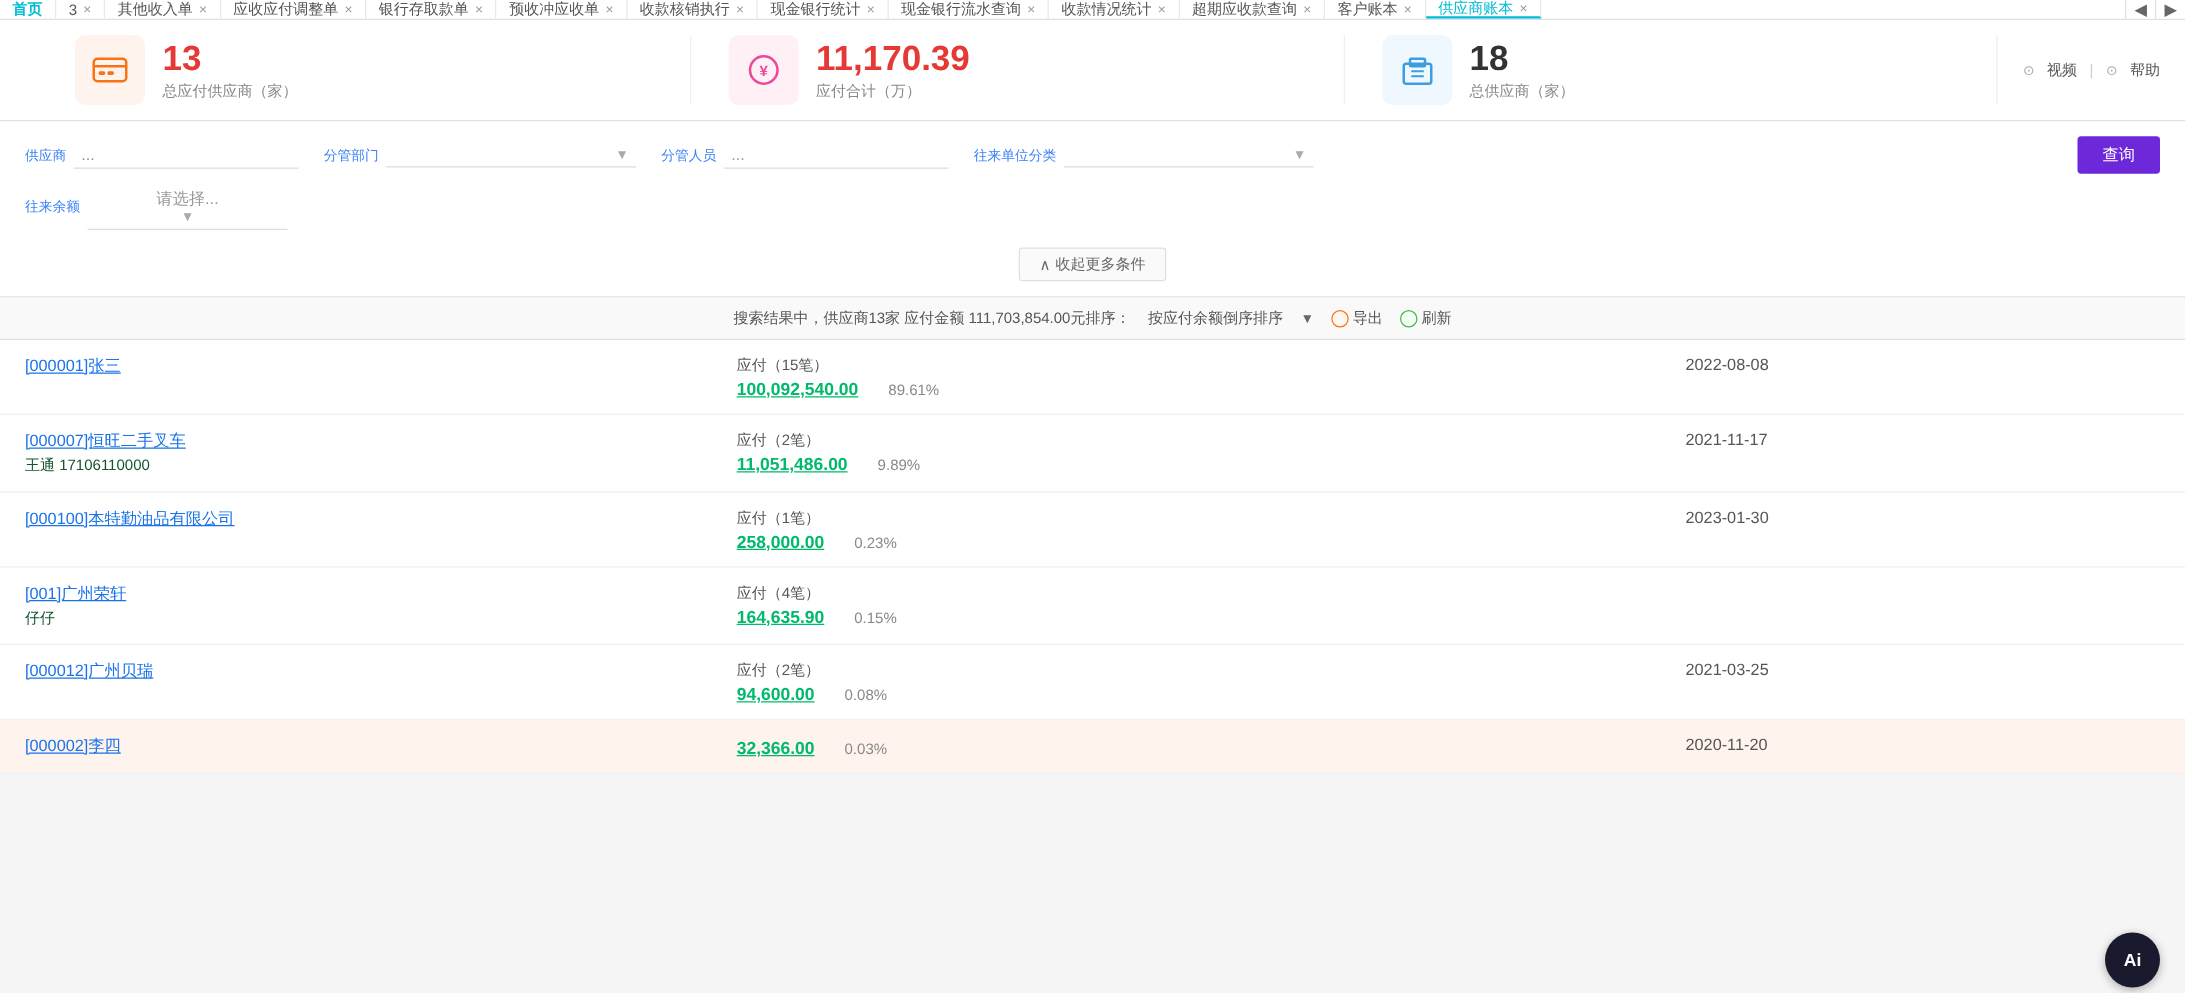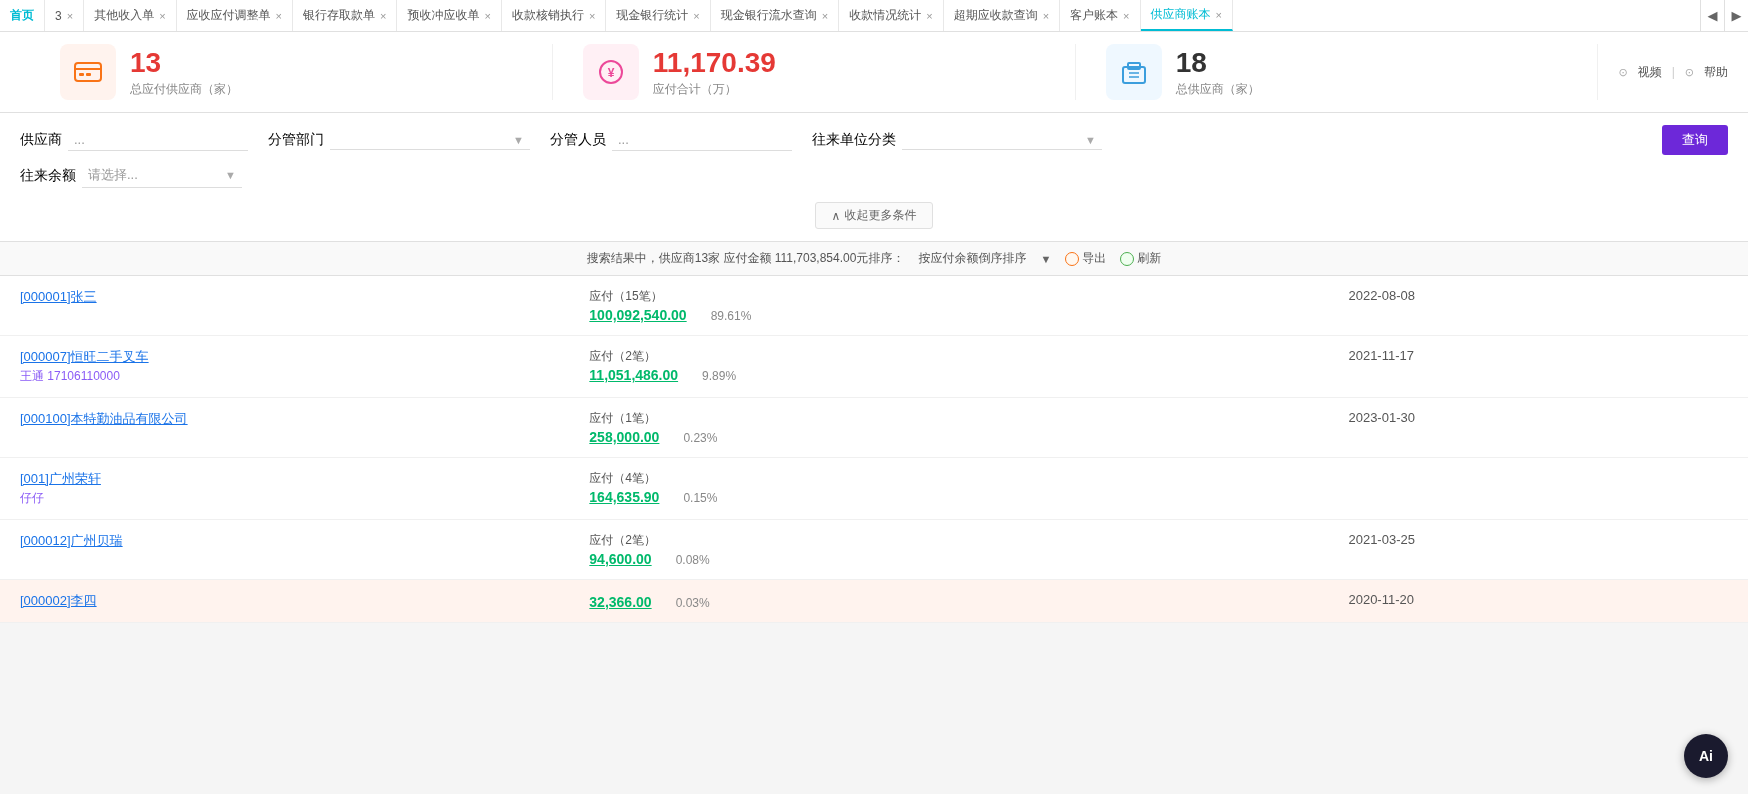--- a/index.html
+++ b/index.html
@@ -4,21 +4,21 @@
   <style>
     * { box-sizing: border-box; margin: 0; padding: 0; }
     body { font-family: 'Microsoft YaHei', Arial, sans-serif; font-size: 13px; background: #f5f5f5; color: #333; }
 
     
     .top-nav {
       display: flex;
       align-items: center;
       background: #fff;
       border-bottom: 1px solid #e0e0e0;
-      height: 32px;
+      height: 16px;
       overflow: hidden;
     }
     .nav-item {
       display: flex;
       align-items: center;
       padding: 0 10px;
       height: 100%;
       white-space: nowrap;
       border-right: 1px solid #e8e8e8;
       cursor: pointer;
@@ -113,22 +113,22 @@
       gap: 20px;
       margin-bottom: 8px;
     }
     .filter-row:last-child { margin-bottom: 0; }
     .filter-item {
       display: flex;
       align-items: center;
       gap: 6px;
     }
     .filter-label {
-      font-size: 14px;
-      color: #000000;
+      font-size: 11px;
+      color: #3b82f6;
       white-space: nowrap;
       text-align: center;
     }
     .filter-select-box {
       display: flex;
       align-items: center;
       border-bottom: 1px solid #ddd;
       padding: 3px 6px;
       width: 180px;
       cursor: pointer;
@@ -225,21 +225,21 @@
     }
     .table-row.highlighted { background: #fff3ee; }
 
     .supplier-name {
       color: #1a73e8;
       text-decoration: underline;
       cursor: pointer;
       font-size: 13px;
     }
     .supplier-contact {
-      color: #8b5cf6;
+      color: #14532d;
       font-size: 12px;
       margin-top: 2px;
     }
     .tx-label { color: #555; font-size: 12px; }
     .tx-amount {
       color: #00b96b;
       font-size: 14px;
       font-weight: bold;
       text-decoration: underline;
       cursor: pointer;
@@ -391,21 +391,21 @@
       <div class="filter-select-box" style="width:200px;">
         <span class="placeholder"></span>
         <span class="arrow">▼</span>
       </div>
     </div>
     <button class="search-btn">查询</button>
   </div>
   <div class="filter-row">
     <div class="filter-item">
       <span class="filter-label">往来余额</span>
-      <div class="filter-select-box" style="width:160px;">
+      <div class="filter-select-box" style="width:160px;flex-direction:column;">
         <span class="placeholder">请选择...</span>
         <span class="arrow">▼</span>
       </div>
     </div>
   </div>
   <div style="display:flex;justify-content:center;margin-top:6px;">
     <div class="collapse-btn">
       <span>∧</span>
       <span>收起更多条件</span>
     </div>
@@ -522,15 +522,15 @@
         <span class="tx-amount">32,366.00</span>
         <span class="tx-pct">0.03%</span>
       </div>
     </div>
     <div class="col-last-payment">
       <span class="last-payment-date">2020-11-20</span>
     </div>
   </div>
 </div>
 
-<div style="position:fixed;bottom:16px;right:20px;background:#1a1a2e;color:#fff;border-radius:50%;width:44px;height:44px;display:flex;align-items:center;justify-content:center;font-size:14px;font-weight:bold;cursor:pointer;box-shadow:0 2px 8px rgba(0,0,0,0.3);">
+<div style="position:fixed;bottom:4px;right:20px;background:#1a1a2e;color:#fff;border-radius:50%;width:44px;height:44px;display:flex;align-items:center;justify-content:center;font-size:14px;font-weight:bold;cursor:pointer;box-shadow:0 2px 8px rgba(0,0,0,0.3);">
   <span>Ai</span>
 </div>
 
 </body></html>

